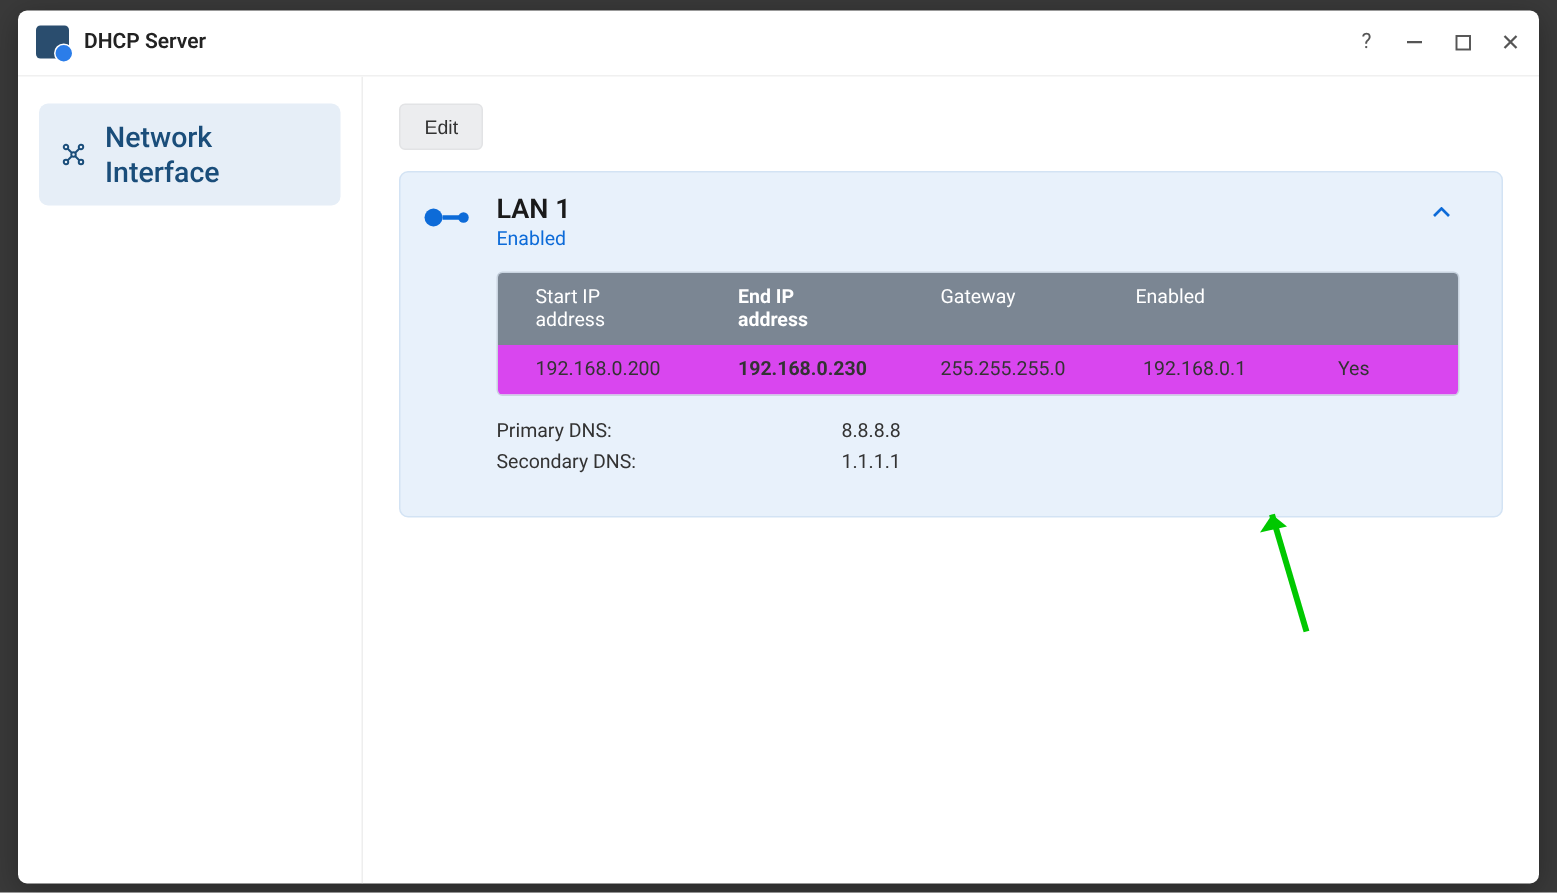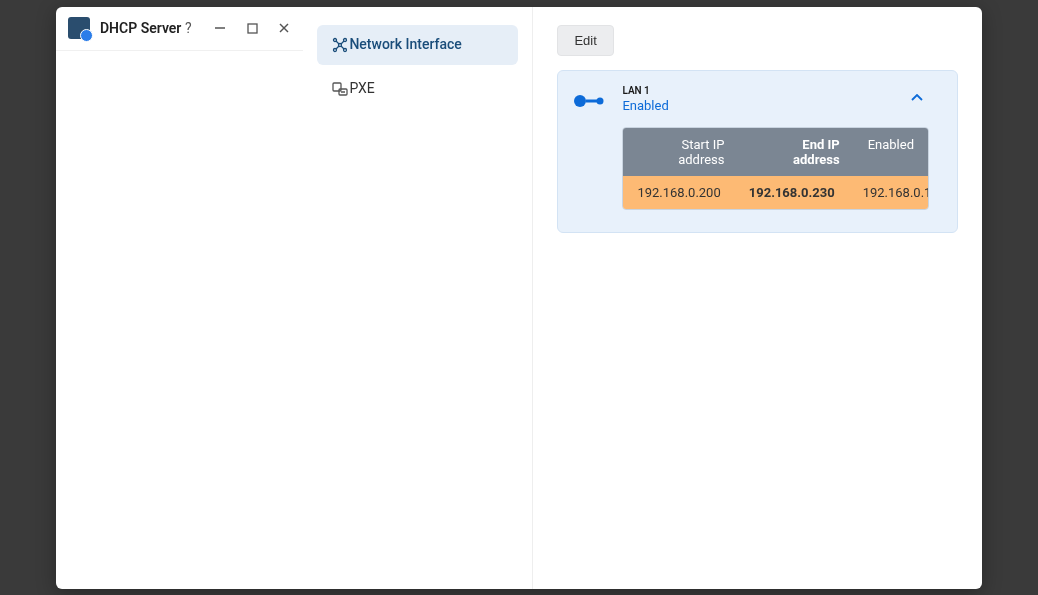--- a/index.html
+++ b/index.html
@@ -7,26 +7,27 @@
       font-family: -apple-system, BlinkMacSystemFont, "Segoe UI", Roboto, Arial, sans-serif;
       background: #3a3a3a;
       display: flex;
       align-items: center;
       justify-content: center;
       width: 1038px;
       height: 595px;
       overflow: hidden;
     }
     .window {
-      width: 926px;
+      width: 1014px;
       height: 582px;
       background: #fff;
       border-radius: 6px;
       box-shadow: 0 4px 20px rgba(0,0,0,0.3);
       display: flex;
+      flex-direction: column;
       overflow: hidden;
     }
     .titlebar {
       height: 44px;
       display: flex;
       align-items: center;
       padding: 0 12px;
       border-bottom: 1px solid #f0f0f0;
     }
     .app-icon {
@@ -74,24 +75,26 @@
       display: flex;
       overflow: hidden;
     }
     .sidebar {
       width: 230px;
       border-right: 1px solid #eee;
       padding: 18px 14px;
     }
     .sidebar-item {
       display: flex;
+      align-items: center;
+      gap: 12px;
       padding: 11px 14px;
       border-radius: 6px;
       color: #333;
-      font-size: 14px;
+      font-size: 19px;
       cursor: pointer;
       margin-bottom: 4px;
     }
     .sidebar-item.active {
       background: #e6eef7;
       color: #1a4d7a;
       font-weight: 500;
     }
     .side-icon {
       width: 18px;
@@ -134,21 +137,21 @@
       margin-bottom: 14px;
     }
     .lan-icon {
       width: 34px;
       height: 20px;
       margin-top: 6px;
       flex-shrink: 0;
     }
     .panel-title-wrap { flex: 1; }
     .panel-title {
-      font-size: 10px;
+      font-size: 18px;
       font-weight: 600;
       color: #1a1a1a;
       margin-bottom: 2px;
     }
     .panel-status {
       font-size: 13px;
       color: #0d6bd8;
     }
     .chevron {
       color: #0d6bd8;
@@ -162,26 +165,26 @@
       border-radius: 4px;
       overflow: hidden;
     }
     .thead {
       display: flex;
       background: #7b8693;
       color: #fff;
       font-size: 13px;
     }
     .th, .td {
-      padding: 9px 14px;
-      text-align: right;
+      padding: 9px 25px;
+      text-align: left;
     }
     .trow {
       display: flex;
-      background: #fdba74;
+      background: #d946ef;
       font-size: 13px;
       color: #333;
     }
     .c1 { width: 135px; }
     .c2 { width: 135px; font-weight: bold; }
     .c3 { width: 135px; }
     .c4 { width: 130px; }
     .c5 { flex: 1; }
     .dns-block {
       margin-left: 50px;
@@ -240,30 +243,20 @@
               <circle cx="14" cy="14" r="1.5"></circle>
               <circle cx="9" cy="9" r="1.5"></circle>
             <line x1="5" y1="5" x2="8" y2="8"></line>
               <line x1="13" y1="5" x2="10" y2="8"></line>
               <line x1="5" y1="13" x2="8" y2="10"></line>
               <line x1="13" y1="13" x2="10" y2="10"></line>
           </svg>
         </span>
         <span>Network Interface</span>
       </div>
-      <div class="sidebar-item">
-        <span class="side-icon">
-          <svg width="18" height="18" viewBox="0 0 18 18" fill="none" stroke="#555" stroke-width="1.3">
-            <rect x="2" y="3" width="8" height="8" rx="1"></rect>
-              <rect x="8" y="9" width="8" height="6" rx="1"></rect>
-              <line x1="10" y1="12" x2="14" y2="12"></line>
-          </svg>
-        </span>
-        <span>PXE</span>
-      </div>
     </div>
 
     <div class="main">
       <div class="toolbar">
         <button class="btn">Edit</button>
       </div>
 
       <div class="panel">
         <div class="panel-header">
           <span class="lan-icon">
@@ -281,30 +274,42 @@
             <svg width="12" height="8" viewBox="0 0 12 8">
                 <path d="M1 6 L6 1 L11 6" fill="none" stroke="#0d6bd8" stroke-width="1.8"></path>
               </svg>
           </span>
         </div>
 
         <div class="table">
           <div class="thead">
             <div class="th c1">Start IP address</div>
             <div class="th c2">End IP address</div>
+            <div class="th c4">Gateway</div>
             <div class="th c5">Enabled</div>
           </div>
           <div class="trow">
             <div class="td c1">192.168.0.200</div>
             <div class="td c2">192.168.0.230</div>
+            <div class="td c3">255.255.255.0</div>
             <div class="td c4">192.168.0.1</div>
             <div class="td c5">Yes</div>
           </div>
         </div>
 
+        <div class="dns-block">
+          <div class="dns-row">
+            <span class="dns-label">Primary DNS:</span>
+            <span>8.8.8.8</span>
+          </div>
+          <div class="dns-row">
+            <span class="dns-label">Secondary DNS:</span>
+            <span>1.1.1.1</span>
+          </div>
+        </div>
       </div>
 
       <svg class="arrow-overlay" width="50" height="100" viewBox="0 0 50 100">
         <line x1="35" y1="90" x2="12" y2="12" stroke="#00c800" stroke-width="4"></line>
         <polygon points="12,12 4,24 22,20" fill="#00c800"></polygon>
       </svg>
     </div>
   </div>
 </div>
 

